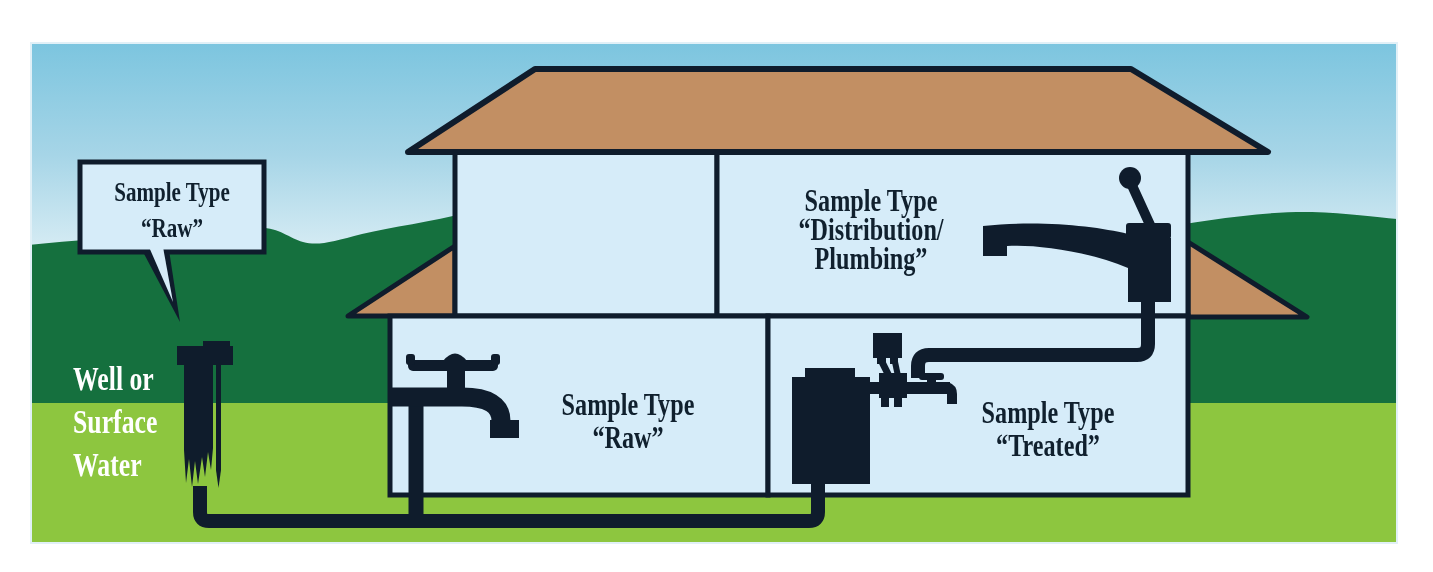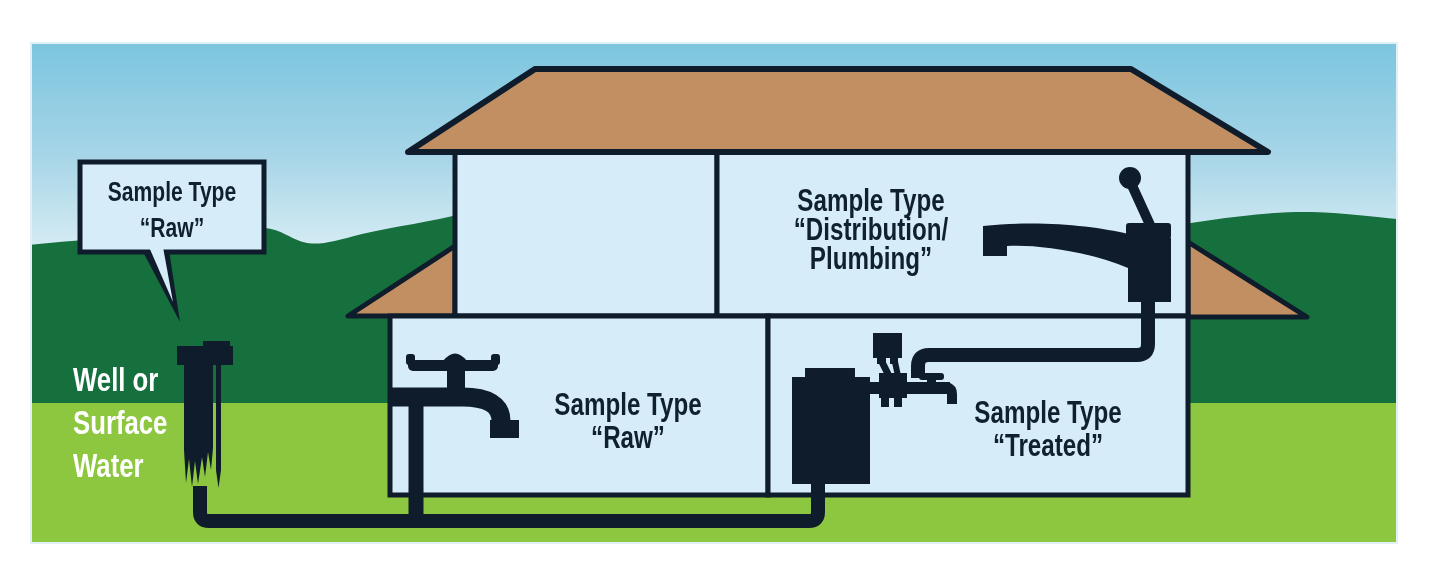--- a/index.html
+++ b/index.html
@@ -1,17 +1,17 @@
 <!DOCTYPE html>
 <html style="--ink: #0f1c2c; --sky-top: #7cc5df; --sky-mid: #a6d5e7; --sky-pale: #dbeef5; --sky-white: #fdffff; --hill-green: #15703e; --grass-green: #8dc63f; --roof-tan: #c28f63; --room-blue: #d6ecf9; --label-navy: #10202e; --label-white: #ffffff;"><head>
 <meta charset="utf-8">
 <style>
   html,body{margin:0;padding:0;background:#ffffff;}
   #stage{position:relative;width:1433px;height:572px;background:#ffffff;overflow:hidden;
-         font-family:Liberation Sans, sans-serif;}
+         font-family:Liberation Serif, serif;}
   #stage svg{position:absolute;left:0;top:0;}
   .ink{fill:var(--ink);}
   .pipe{stroke:var(--ink);fill:none;}
   .roof{fill:var(--roof-tan);stroke:var(--ink);stroke-width:6;stroke-linejoin:round;}
   .eave{fill:var(--roof-tan);stroke:var(--ink);stroke-width:5;stroke-linejoin:round;}
   .room{fill:var(--room-blue);stroke:var(--ink);stroke-width:5;}
   .hill{fill:var(--hill-green);}
   .grass{fill:var(--grass-green);}
   .bubble-box{fill:var(--room-blue);stroke:var(--ink);stroke-width:5;}
   .stop-a{stop-color:var(--sky-top);} .stop-b{stop-color:var(--sky-mid);}

